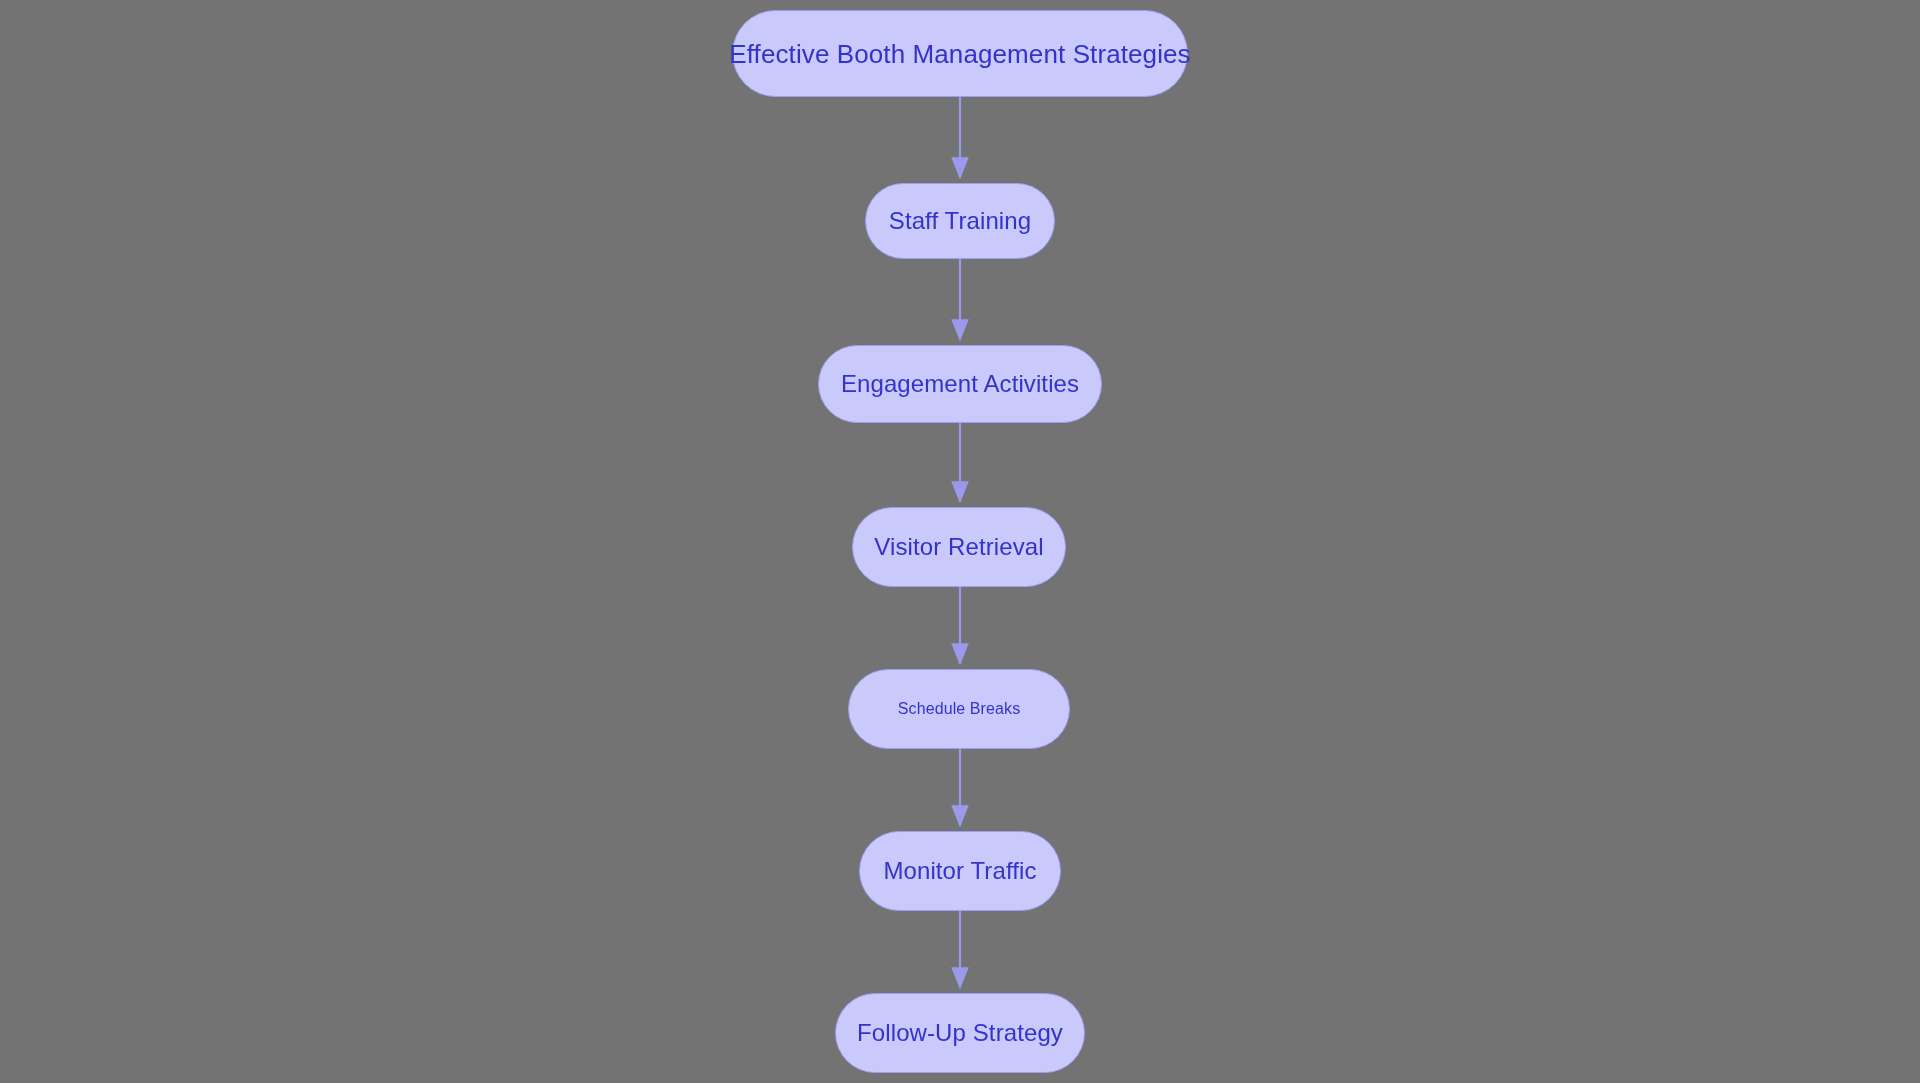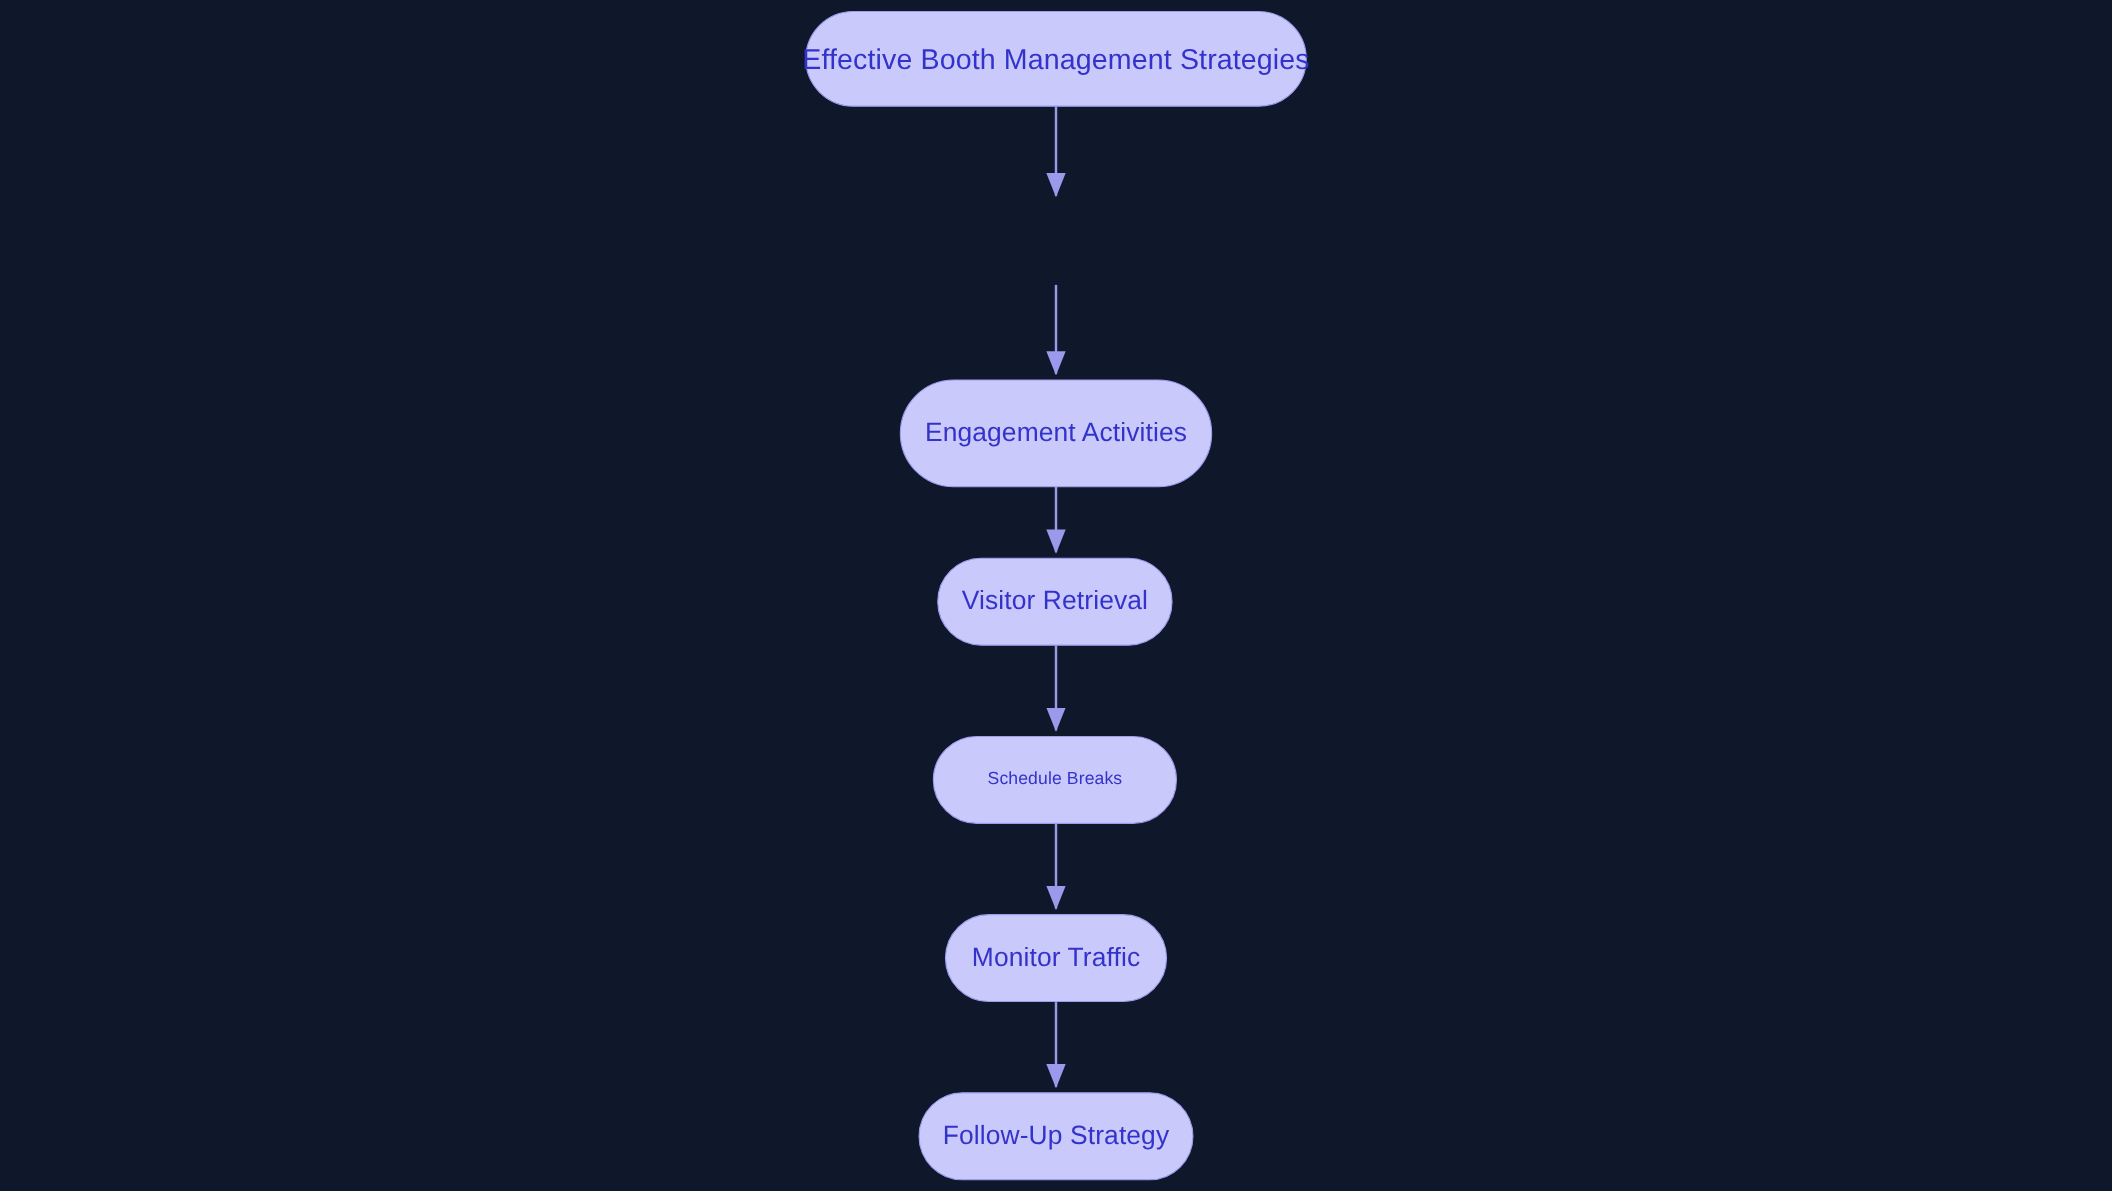--- a/index.html
+++ b/index.html
@@ -12,21 +12,21 @@
     width: 1920px;
     height: 1083px;
     overflow: hidden;
     font-family: "Liberation Sans", "DejaVu Sans", sans-serif;
   }
 
   #flow-canvas {
     position: relative;
     width: 1920px;
     height: 1083px;
-    background: #0f172a;
+    background: #737373;
     text-align: center;
   }
 
   .node {
     position: absolute;
     box-sizing: border-box;
     display: flex;
     align-items: center;
     justify-content: center;
     background: #c9c9fb;
@@ -40,21 +40,21 @@
   .node-label {
     display: block;
     line-height: 1;
     color: #3333cc;
     font-weight: 400;
   }
 
   
   .n1 { left: 732px;  top: 10px;   width: 456px; height: 87px;  font-size: 26px; }
   .n2 { left: 865px;  top: 183px;  width: 190px; height: 76px;  font-size: 24px; }
-  .n3 { left: 818px;  top: 345px;  width: 284px; height: 98px;  font-size: 24px; }
+  .n3 { left: 818px;  top: 345px;  width: 284px; height: 78px;  font-size: 24px; }
   .n4 { left: 852px;  top: 507px;  width: 214px; height: 80px;  font-size: 24px; }
   .n5 { left: 848px;  top: 669px;  width: 222px; height: 80px;  font-size: 16px; }
   .n6 { left: 859px;  top: 831px;  width: 202px; height: 80px;  font-size: 24px; }
   .n7 { left: 835px;  top: 993px;  width: 250px; height: 80px;  font-size: 24px; }
 
   .connector {
     position: absolute;
     left: 0;
     top: 0;
     width: 1920px;
@@ -85,20 +85,23 @@
 
     <line x1="960" y1="749" x2="960" y2="826" stroke="#9a9aec" stroke-width="2.2" marker-end="url(#arrowhead)"></line>
 
     <line x1="960" y1="911" x2="960" y2="988" stroke="#9a9aec" stroke-width="2.2" marker-end="url(#arrowhead)"></line>
   </svg>
 
   <div class="node n1">
     <span class="node-label">Effective Booth Management Strategies</span>
   </div>
 
+  <div class="node n2">
+    <span class="node-label">Staff Training</span>
+  </div>
 
   <div class="node n3">
     <span class="node-label">Engagement Activities</span>
   </div>
 
   <div class="node n4">
     <span class="node-label">Visitor Retrieval</span>
   </div>
 
   <div class="node n5">

